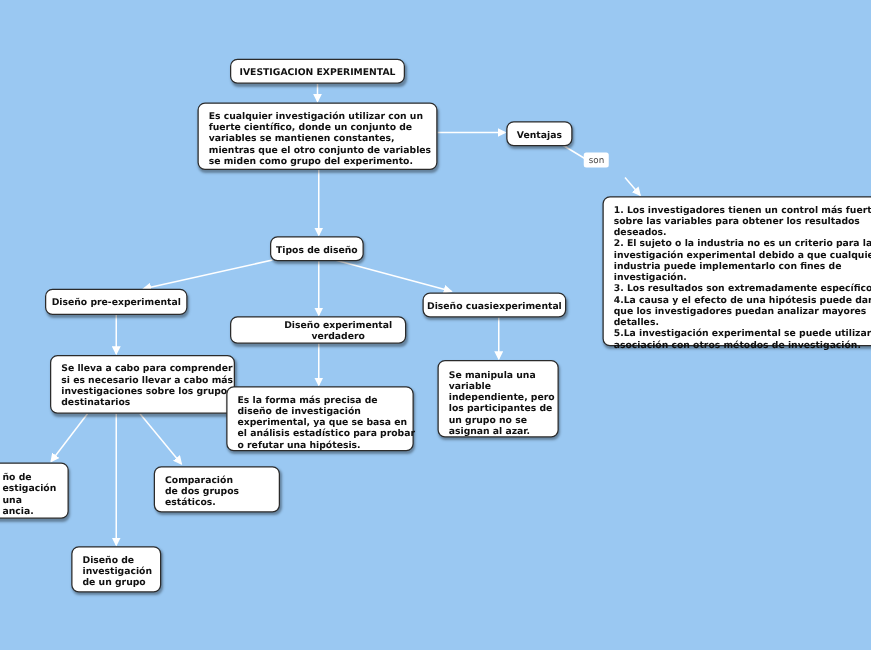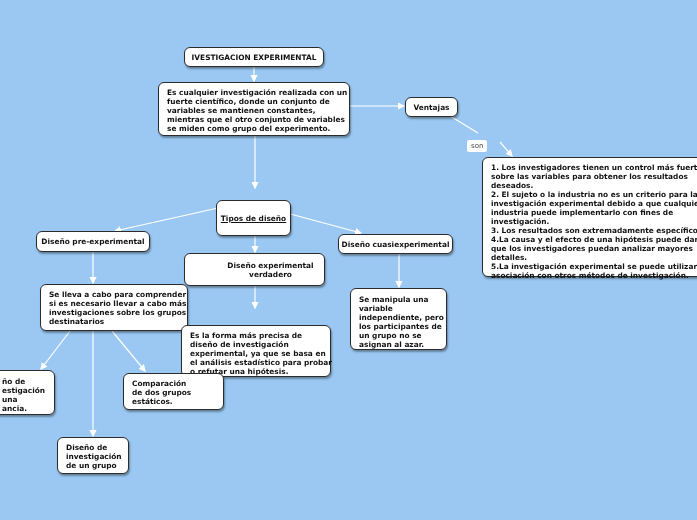--- a/index.html
+++ b/index.html
@@ -48,73 +48,73 @@
     <line x1="93" y1="331" x2="93" y2="436" marker-end="url(#ah)"></line>
     <line x1="112" y1="331" x2="145" y2="371" marker-end="url(#ah)"></line>
   </g>
 </svg>
 
 <div class="node center" style="left:184px; top:47px; width:140px; height:20px;">
   <span>IVESTIGACION EXPERIMENTAL</span>
 </div>
 
 <div class="node text" style="left:158px; top:82px; width:192px; height:54px;">
-  <span>Es cualquier investigación realizada con un</span>
+  <span>Es cualquier investigación utilizar con un</span>
   <span>fuerte científico, donde un conjunto de</span>
   <span>variables se mantienen constantes,</span>
   <span>mientras que el otro conjunto de variables</span>
   <span>se miden como grupo del experimento.</span>
 </div>
 
 <div class="node center" style="left:405px; top:97px; width:53px; height:20px;">
   <span>Ventajas</span>
 </div>
 
-<div class="label" style="left:467px; top:140px;">son</div>
+<div class="label" style="left:467px; top:122px;">son</div>
 
 <div class="node text" style="left:482px; top:157px; width:230px; height:120px; padding-left:8px;">
   <span>1. Los investigadores tienen un control más fuerte</span>
   <span>sobre las variables para obtener los resultados</span>
   <span>deseados.</span>
   <span>2. El sujeto o la industria no es un criterio para la</span>
   <span>investigación experimental debido a que cualquier</span>
   <span>industria puede implementarlo con fines de</span>
   <span>investigación.</span>
   <span>3. Los resultados son extremadamente específicos.</span>
   <span>4.La causa y el efecto de una hipótesis puede dar pie</span>
   <span>que los investigadores puedan analizar mayores</span>
   <span>detalles.</span>
   <span>5.La investigación experimental se puede utilizar en</span>
   <span>asociación con otros métodos de investigación.</span>
 </div>
 
-<div class="node center" style="left:216px; top:200px; width:75px; height:36px;text-decoration:underline;">
+<div class="node center" style="left:216px; top:189px; width:75px; height:20px;">
   <span>Tipos de diseño</span>
 </div>
 
 <div class="node center" style="left:36px; top:231px; width:114px; height:21px;">
   <span>Diseño pre-experimental</span>
 </div>
 
-<div class="node center" style="left:184px; top:253px; width:141px; height:33px;padding-left:32px;">
+<div class="node center" style="left:184px; top:253px; width:141px; height:22px;padding-left:32px;">
   <span>Diseño experimental verdadero</span>
 </div>
 
 <div class="node center" style="left:338px; top:234px; width:115px; height:20px;">
   <span>Diseño cuasiexperimental</span>
 </div>
 
 <div class="node text" style="left:19px; top:284px; width:148px; height:47px;margin-left:21px;">
   <span>Se lleva a cabo para comprender</span>
   <span>si es necesario llevar a cabo más</span>
   <span>investigaciones sobre los grupos</span>
   <span>destinatarios</span>
 </div>
 
-<div class="node text" style="left:181px; top:309px; width:150px; height:52px;margin-top:16px;">
+<div class="node text" style="left:181px; top:309px; width:150px; height:52px;">
   <span>Es la forma más precisa de</span>
   <span>diseño de investigación</span>
   <span>experimental, ya que se basa en</span>
   <span>el análisis estadístico para probar</span>
   <span>o refutar una hipótesis.</span>
 </div>
 
 <div class="node text" style="left:350px; top:288px; width:97px; height:62px; padding-top:6px;">
   <span>Se manipula una</span>
   <span>variable</span>

